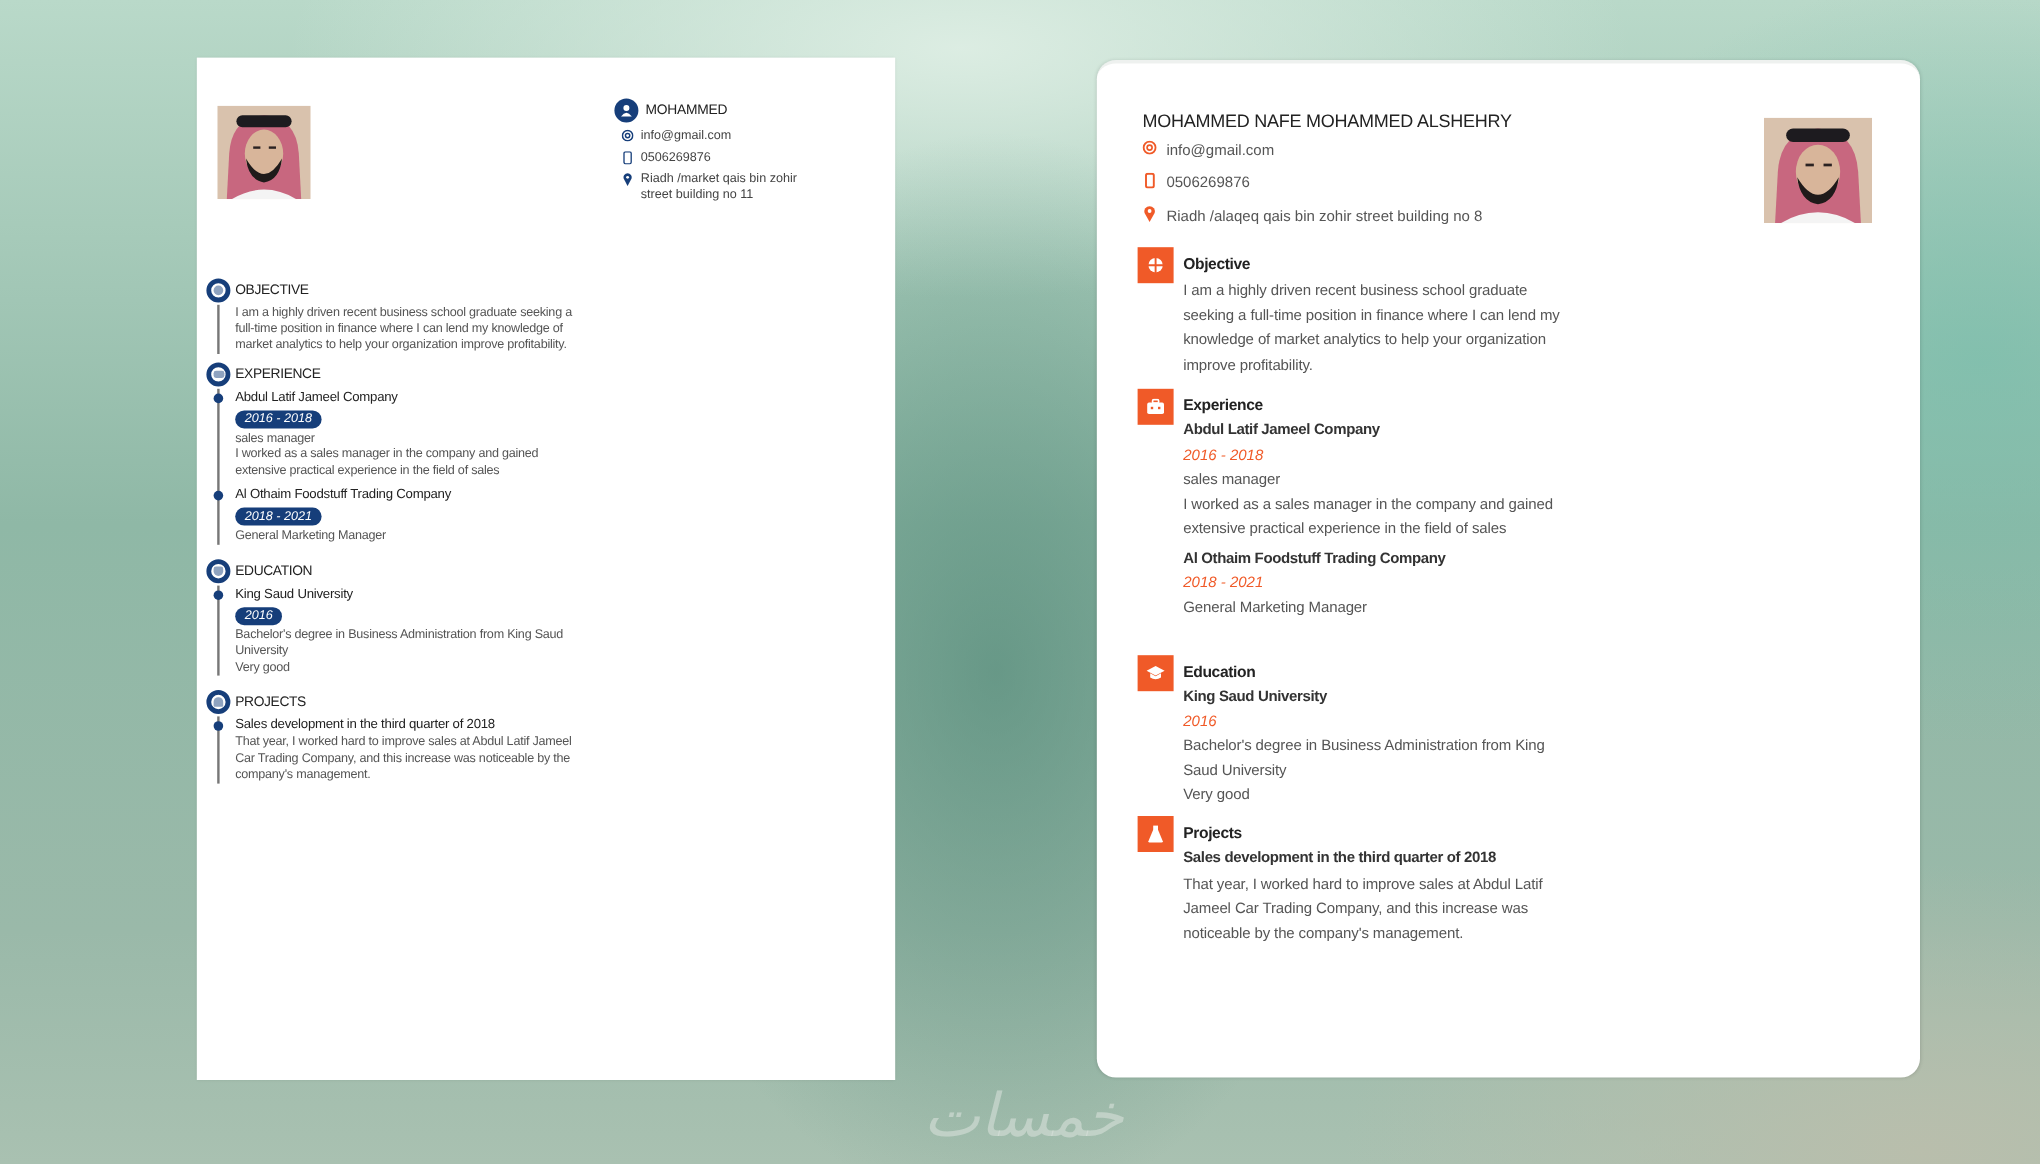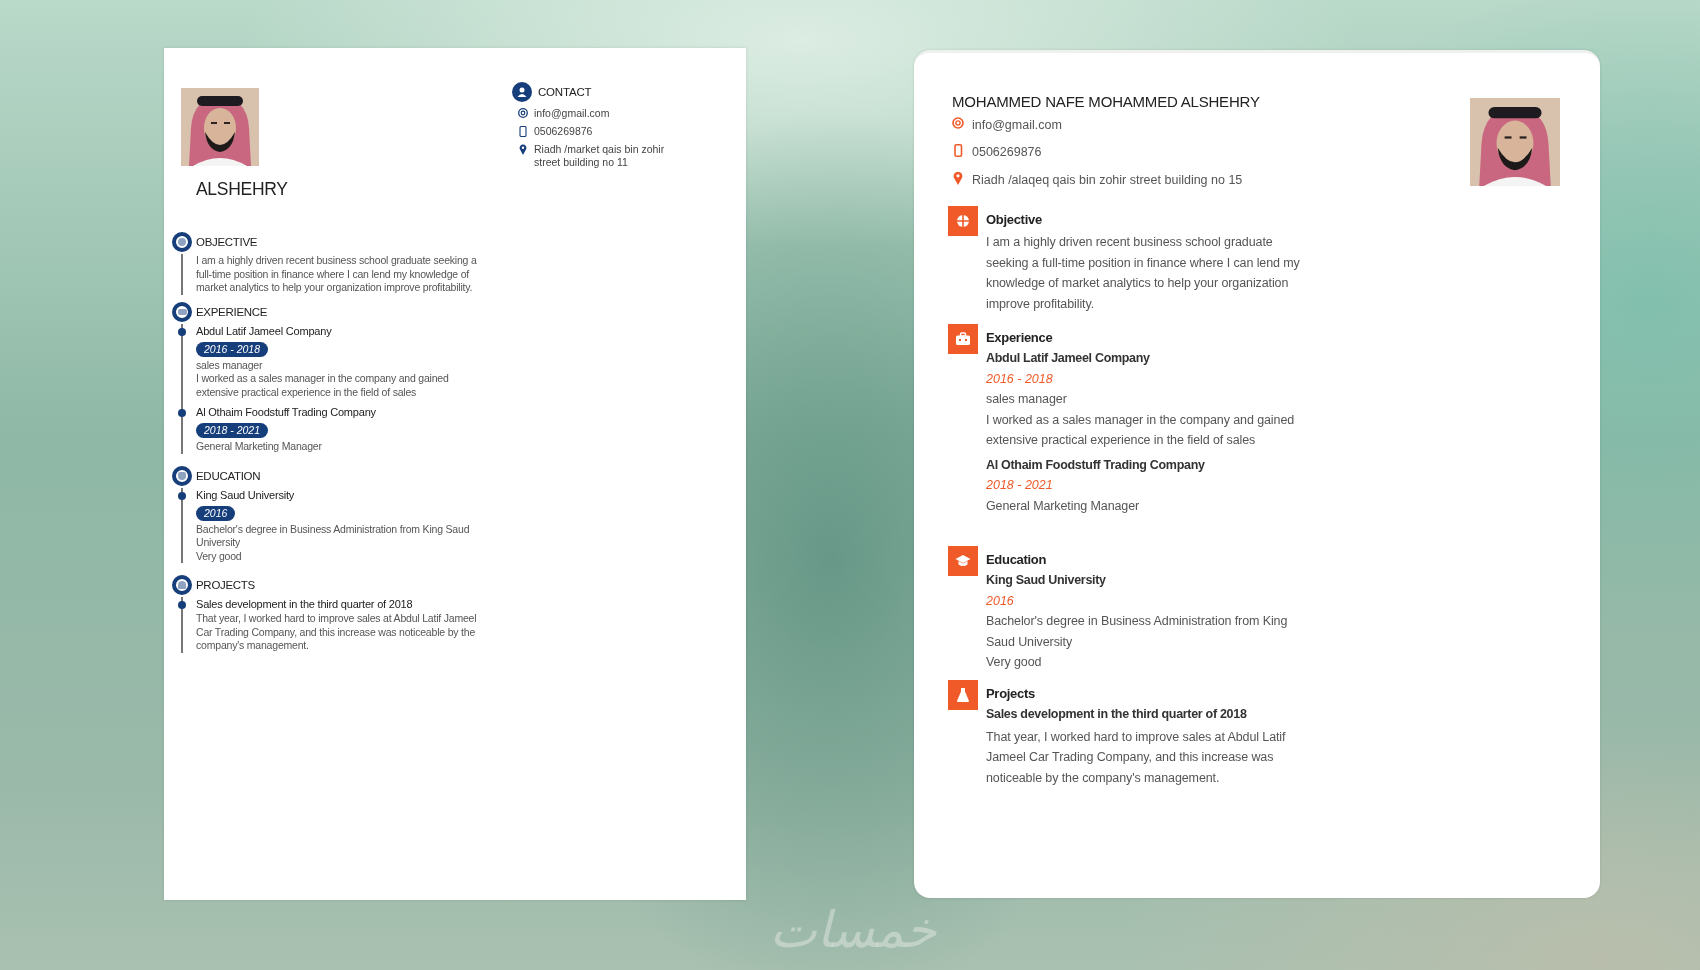--- a/index.html
+++ b/index.html
@@ -100,32 +100,31 @@
       <rect x="16" y="8" width="46" height="10" rx="5" fill="#1d1b1f"></rect>
       <ellipse cx="39" cy="40" rx="16" ry="20" fill="#d8b59a"></ellipse>
       <path d="M24 44 Q39 70 54 44 Q52 62 39 64 Q26 62 24 44 Z" fill="#1f1a1a"></path>
       <path d="M12 78 Q39 62 66 78 Z" fill="#f4f4f4"></path>
       <rect x="30" y="34" width="6" height="2" fill="#2b2222"></rect>
       <rect x="43" y="34" width="6" height="2" fill="#2b2222"></rect>
     </svg>
   </div>
 
   <div class="l-name">
-    <div>ALSHEHRY</div>
   </div>
 
   <div class="l-contact">
     <div class="l-contact-head">
       <span class="circ">
         <svg width="12" height="12" viewBox="0 0 12 12">
             <circle cx="6" cy="4" r="2.5" fill="#fff"></circle>
             <path d="M1.5 11 Q6 5 10.5 11 Z" fill="#fff"></path>
           </svg>
       </span>
-      <span class="l-contact-title">CONTACT</span>
+      <span class="l-contact-title">MOHAMMED</span>
     </div>
     <div class="l-contact-row">
       <span class="ic">
         <svg width="10" height="10" viewBox="0 0 10 10">
             <circle cx="5" cy="5" r="4.3" fill="none" stroke="#163e7a" stroke-width="1.3"></circle>
             <circle cx="5" cy="5" r="1.8" fill="none" stroke="#163e7a" stroke-width="1.2"></circle>
           </svg>
       </span>
       <span>info@gmail.com</span>
     </div>
@@ -243,21 +242,21 @@
     </span>
     <span>0506269876</span>
   </div>
   <div class="r-contact-row" style="top:118px;">
     <span>
       <svg width="12" height="14" viewBox="0 0 12 14">
           <path d="M6 14 L1.8 6.5 A4.4 4.4 0 1 1 10.2 6.5 Z" fill="#f05a28"></path>
           <circle cx="6" cy="4.8" r="1.6" fill="#fff"></circle>
         </svg>
     </span>
-    <span>Riadh /alaqeq qais bin zohir street building no 15</span>
+    <span>Riadh /alaqeq qais bin zohir street building no 8</span>
   </div>
 
   <div class="r-photo">
     <svg width="90" height="88" viewBox="0 0 78 78" preserveAspectRatio="none">
       <rect width="78" height="78" fill="#d9c2ad"></rect>
       <path d="M8 78 L10 40 Q12 10 39 8 Q66 10 68 40 L70 78 Z" fill="#c8677f"></path>
       <rect x="16" y="8" width="46" height="10" rx="5" fill="#1d1b1f"></rect>
       <ellipse cx="39" cy="40" rx="16" ry="20" fill="#d8b59a"></ellipse>
       <path d="M24 44 Q39 70 54 44 Q52 62 39 64 Q26 62 24 44 Z" fill="#1f1a1a"></path>
       <path d="M12 78 Q39 62 66 78 Z" fill="#f4f4f4"></path>

